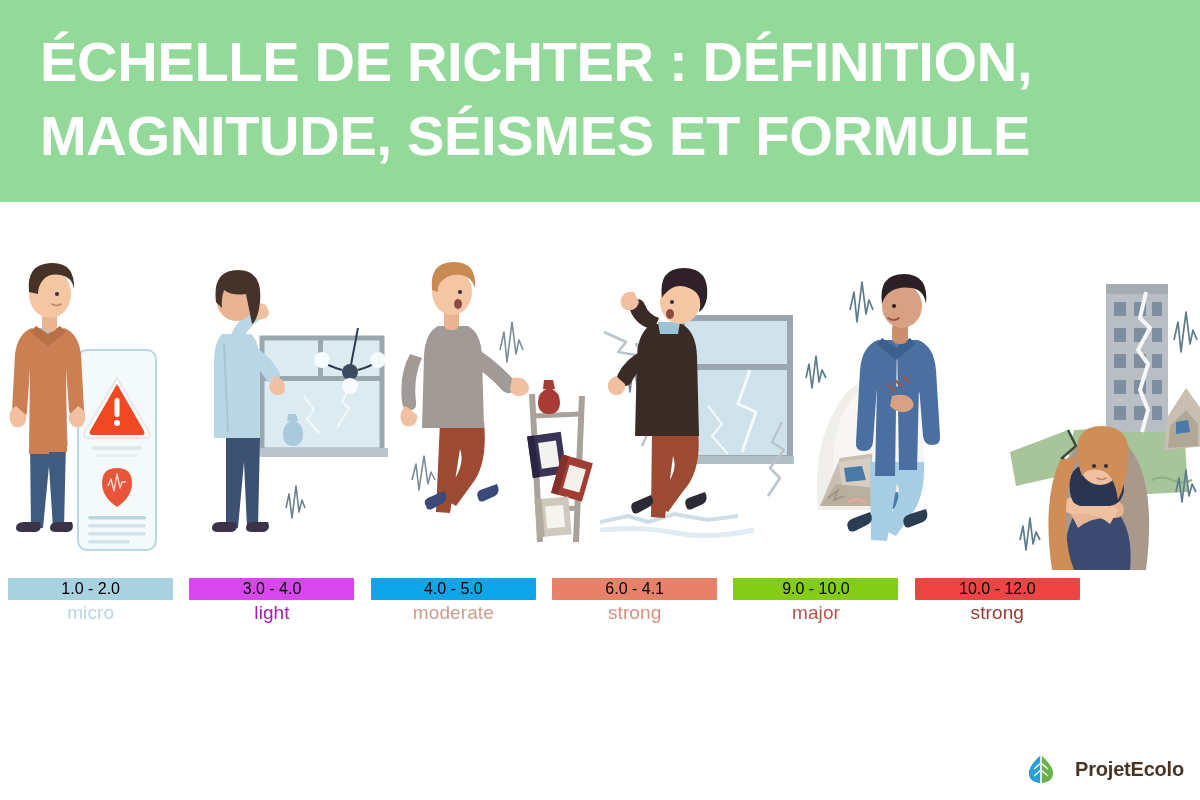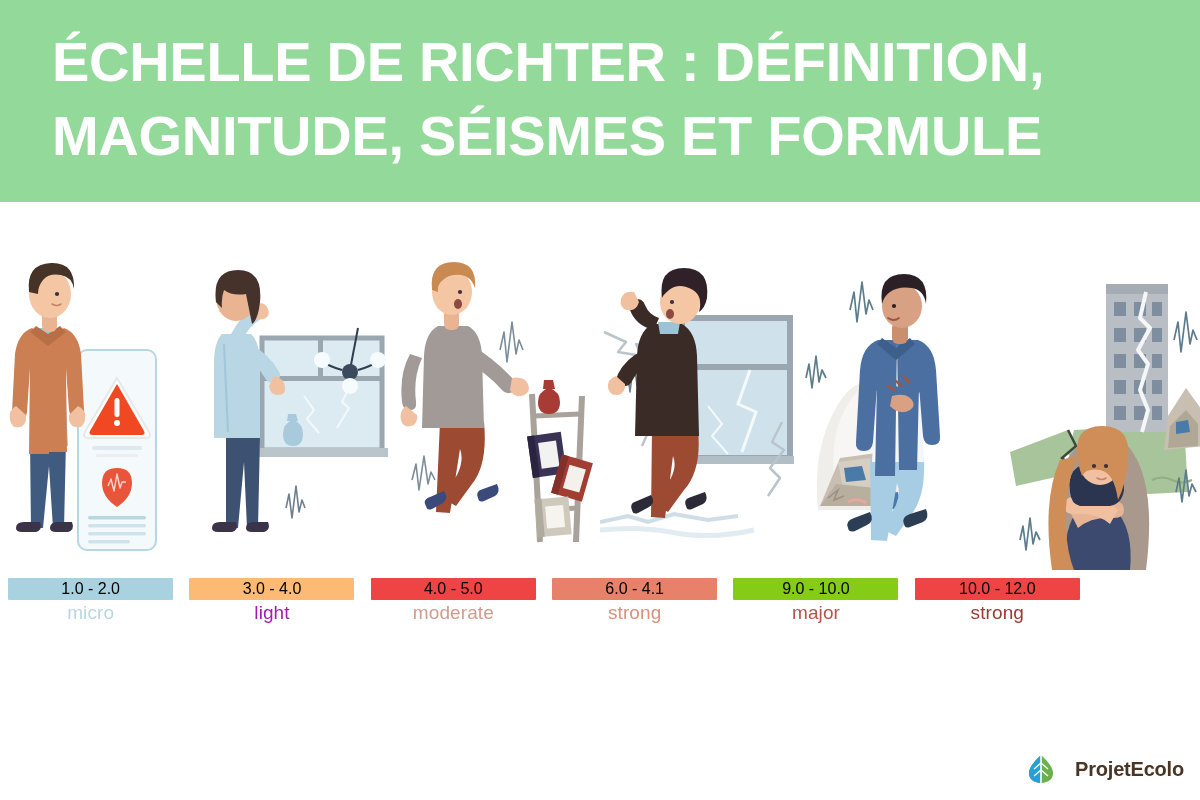--- a/index.html
+++ b/index.html
@@ -13,21 +13,21 @@
   }
   .page { position: relative; width: 1200px; height: 800px; background: #fff; }
 
   
   .banner {
     position: absolute; left: 0; top: 0;
     width: 1200px; height: 202px;
     background: #93d99a;
     display: flex; flex-direction: column;
     justify-content: center;
-    padding: 6px 44px 10px 52px;
+    padding: 6px 44px 10px 40px;
   }
   .banner-title {
     color: #ffffff;
     font-family: "Liberation Sans", sans-serif;
     font-weight: bold;
     font-size: 56px;
     line-height: 1.32;
     letter-spacing: -0.3px;
     text-transform: uppercase;
     margin: 0;
@@ -370,28 +370,28 @@
   <div class="scale">
 
     <div class="scale-cell">
       <div class="bar" style="background:#a9d2e0">
         <span>1.0 - 2.0</span>
       </div>
       <div class="scale-label" style="color:#b9d7e2">micro</div>
     </div>
 
     <div class="scale-cell">
-      <div class="bar" style="background:#fdba74">
+      <div class="bar" style="background:#d946ef">
         <span>3.0 - 4.0</span>
       </div>
       <div class="scale-label" style="color:#a21caf">light</div>
     </div>
 
     <div class="scale-cell">
-      <div class="bar" style="background:#ef4444">
+      <div class="bar" style="background:#0ea5e9">
         <span>4.0 - 5.0</span>
       </div>
       <div class="scale-label" style="color:#cf9c8e">moderate</div>
     </div>
 
     <div class="scale-cell">
       <div class="bar" style="background:#e8816a">
         <span>6.0 - 4.1</span>
       </div>
       <div class="scale-label" style="color:#d9907c">strong</div>

